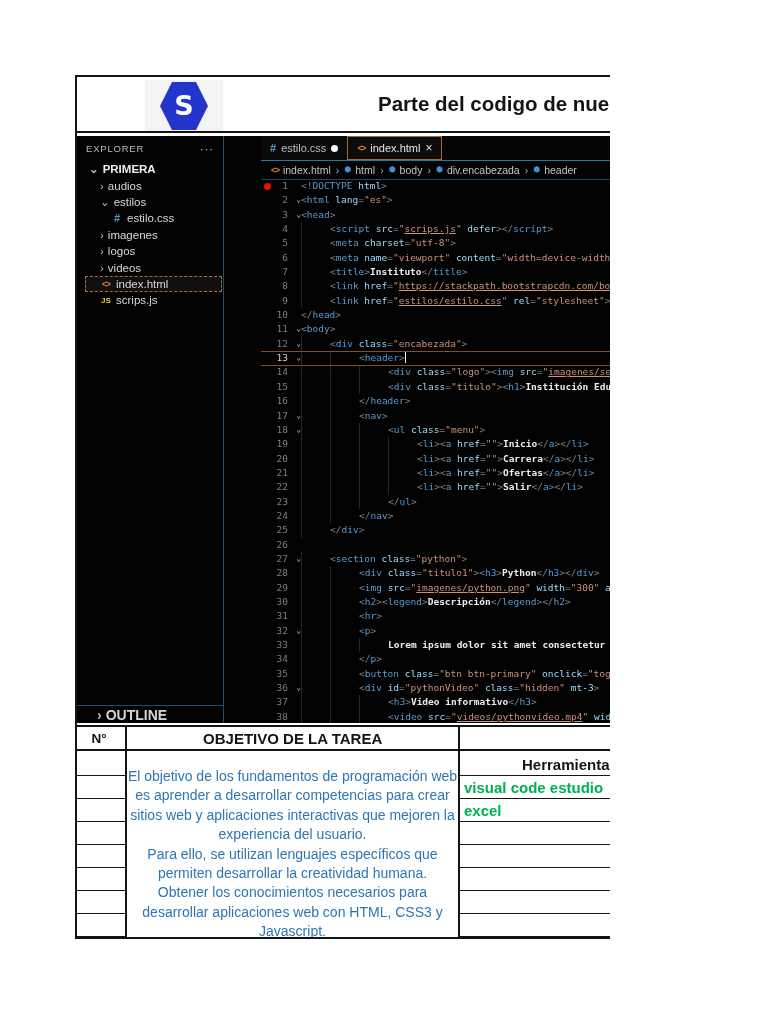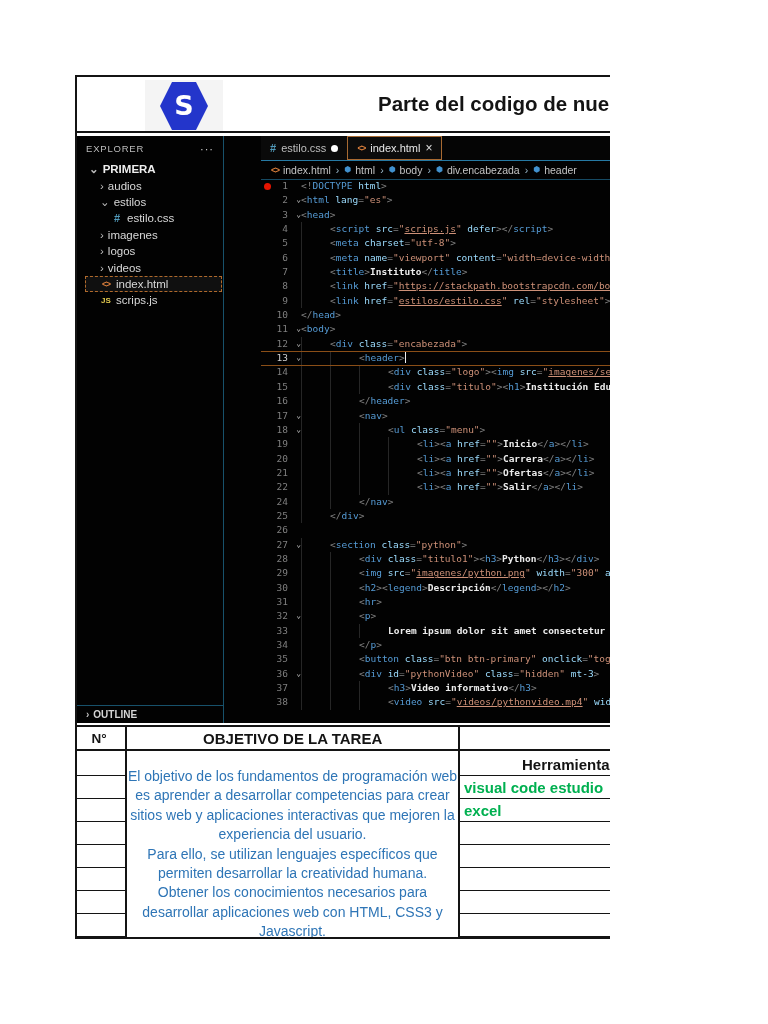--- a/index.html
+++ b/index.html
@@ -16,21 +16,21 @@
   
   .vsc{position:absolute;left:0;top:61px;width:533px;height:587px;background:#020202;color:#cccccc;}
   .side{position:absolute;left:0;top:0;width:147px;height:587px;border-right:1px solid #17516b;box-sizing:border-box;}
   .side-head{height:25px;display:flex;align-items:center;padding:0 9px;font-size:9.5px;letter-spacing:.8px;color:#bdbdbd;}
   .more{margin-left:auto;color:#cfcfcf;font-size:11px;letter-spacing:1px;}
   .more::before{content:"···";}
   .tree{position:absolute;left:8px;top:25px;right:1px;}
   .trow{height:16.4px;display:flex;align-items:center;gap:4px;font-size:11.5px;color:#d8d8d8;white-space:nowrap;overflow:hidden;}
   .trow.root{font-weight:bold;color:#eee;}
   .trow.sel{outline:1px dashed #b06a2c;outline-offset:-1px;background:#101010;}
-  .outline-row{position:absolute;left:0;right:0;bottom:0;height:17px;border-top:1px solid #17516b;display:flex;align-items:center;gap:4px;padding:0 9px;font-size:10px;font-weight:bold;color:#d5d5d5;}
+  .outline-row{position:absolute;left:0;right:0;bottom:0;height:17px;border-top:1px solid #17516b;display:flex;align-items:center;gap:4px;padding:0 20px;font-size:14px;font-weight:bold;color:#d5d5d5;}
   .chev-r::before{content:"›";color:#bdbdbd;}
   .chev-d::before{content:"⌄";color:#bdbdbd;}
   .icon-hash{color:#519aba;font-weight:bold;font-size:11px;}
   .icon-hash::before{content:"#";}
   .icon-html{color:#e0823d;font-weight:bold;font-size:8.5px;letter-spacing:-1px;}
   .icon-html::before{content:"<>";}
   .icon-js{color:#e2c94e;font-weight:bold;font-size:8px;}
   .icon-js::before{content:"JS";}
   .icon-cube{color:#4191ce;font-size:8px;line-height:8px;}
   .icon-cube::before{content:"⬢";}
@@ -324,20 +324,26 @@
               <div class="ctx"><span class="ind"></span><span class="ind"></span><span class="ind"></span><span class="ind"></span><span class="tk-p">&lt;</span><span class="tk-t">li</span><span class="tk-p">&gt;&lt;</span><span class="tk-t">a</span><span class="tk-a"> href</span><span class="tk-p">=</span><span class="tk-s">""</span><span class="tk-p">&gt;</span><span class="tk-w">Ofertas</span><span class="tk-p">&lt;/</span><span class="tk-t">a</span><span class="tk-p">&gt;&lt;/</span><span class="tk-t">li</span><span class="tk-p">&gt;</span></div>
             </div>
             <div class="cl">
               <div class="gut">
                 <span class="num">22</span>
               </div>
               <div class="ctx"><span class="ind"></span><span class="ind"></span><span class="ind"></span><span class="ind"></span><span class="tk-p">&lt;</span><span class="tk-t">li</span><span class="tk-p">&gt;&lt;</span><span class="tk-t">a</span><span class="tk-a"> href</span><span class="tk-p">=</span><span class="tk-s">""</span><span class="tk-p">&gt;</span><span class="tk-w">Salir</span><span class="tk-p">&lt;/</span><span class="tk-t">a</span><span class="tk-p">&gt;&lt;/</span><span class="tk-t">li</span><span class="tk-p">&gt;</span></div>
             </div>
             <div class="cl">
               <div class="gut">
+                <span class="num">23</span>
+              </div>
+              <div class="ctx"><span class="ind"></span><span class="ind"></span><span class="ind"></span><span class="tk-p">&lt;/</span><span class="tk-t">ul</span><span class="tk-p">&gt;</span></div>
+            </div>
+            <div class="cl">
+              <div class="gut">
                 <span class="num">24</span>
               </div>
               <div class="ctx"><span class="ind"></span><span class="ind"></span><span class="tk-p">&lt;/</span><span class="tk-t">nav</span><span class="tk-p">&gt;</span></div>
             </div>
             <div class="cl">
               <div class="gut">
                 <span class="num">25</span>
               </div>
               <div class="ctx"><span class="ind"></span><span class="tk-p">&lt;/</span><span class="tk-t">div</span><span class="tk-p">&gt;</span></div>
             </div>

